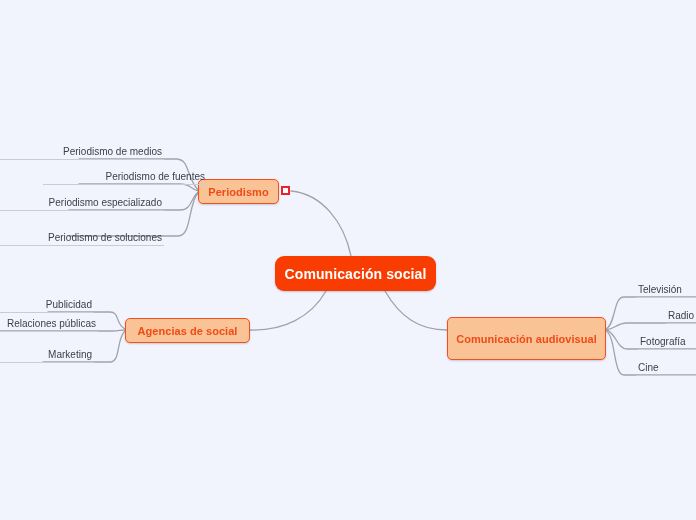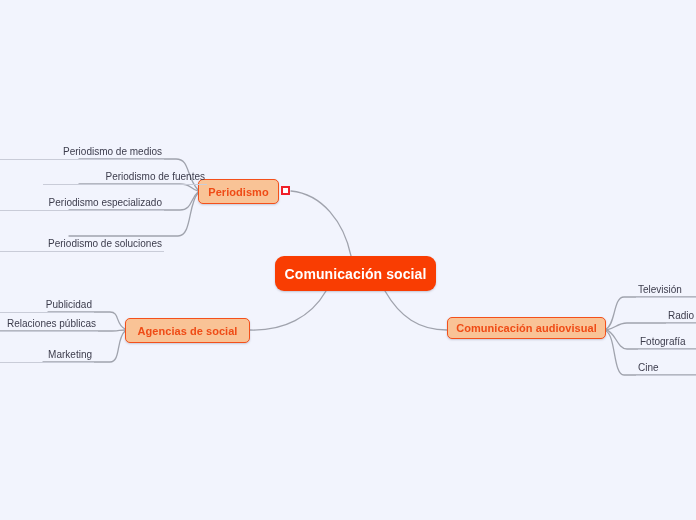--- a/index.html
+++ b/index.html
@@ -131,39 +131,39 @@
 
   <div class="leaf leaf-left" style="left:0px; top:146px; width:164px;">
     <span>Periodismo de medios</span>
   </div>
   <div class="leaf leaf-left" style="left:0px; top:171px; width:164px;margin-left:43px;">
     <span>Periodismo de fuentes</span>
   </div>
   <div class="leaf leaf-left" style="left:0px; top:197px; width:164px;">
     <span>Periodismo especializado</span>
   </div>
-  <div class="leaf leaf-left" style="left:0px; top:238px; width:164px;">
+  <div class="leaf leaf-left" style="left:0px; top:232px; width:164px;">
     <span>Periodismo de soluciones</span>
   </div>
 
   <div class="node node-branch" style="left:125px; top:318px; width:125px; height:25px;">
     <span>Agencias de social</span>
   </div>
 
   <div class="leaf leaf-left" style="left:0px; top:299px; width:94px;">
     <span>Publicidad</span>
   </div>
   <div class="leaf leaf-left" style="left:0px; top:318px; width:98px;">
     <span>Relaciones públicas</span>
   </div>
   <div class="leaf leaf-left" style="left:0px; top:349px; width:94px;">
     <span>Marketing</span>
   </div>
 
-  <div class="node node-branch" style="left:447px; top:317px; width:159px; height:22px;">
+  <div class="node node-branch" style="left:447px; top:317px; width:159px; height:43px;">
     <span>Comunicación audiovisual</span>
   </div>
 
   <div class="leaf leaf-right" style="left:636px; top:284px; width:60px;">
     <span>Televisión</span>
   </div>
   <div class="leaf leaf-right" style="left:666px; top:310px; width:58px;">
     <span>Radio</span>
   </div>
   <div class="leaf leaf-right" style="left:638px; top:336px; width:58px;">

